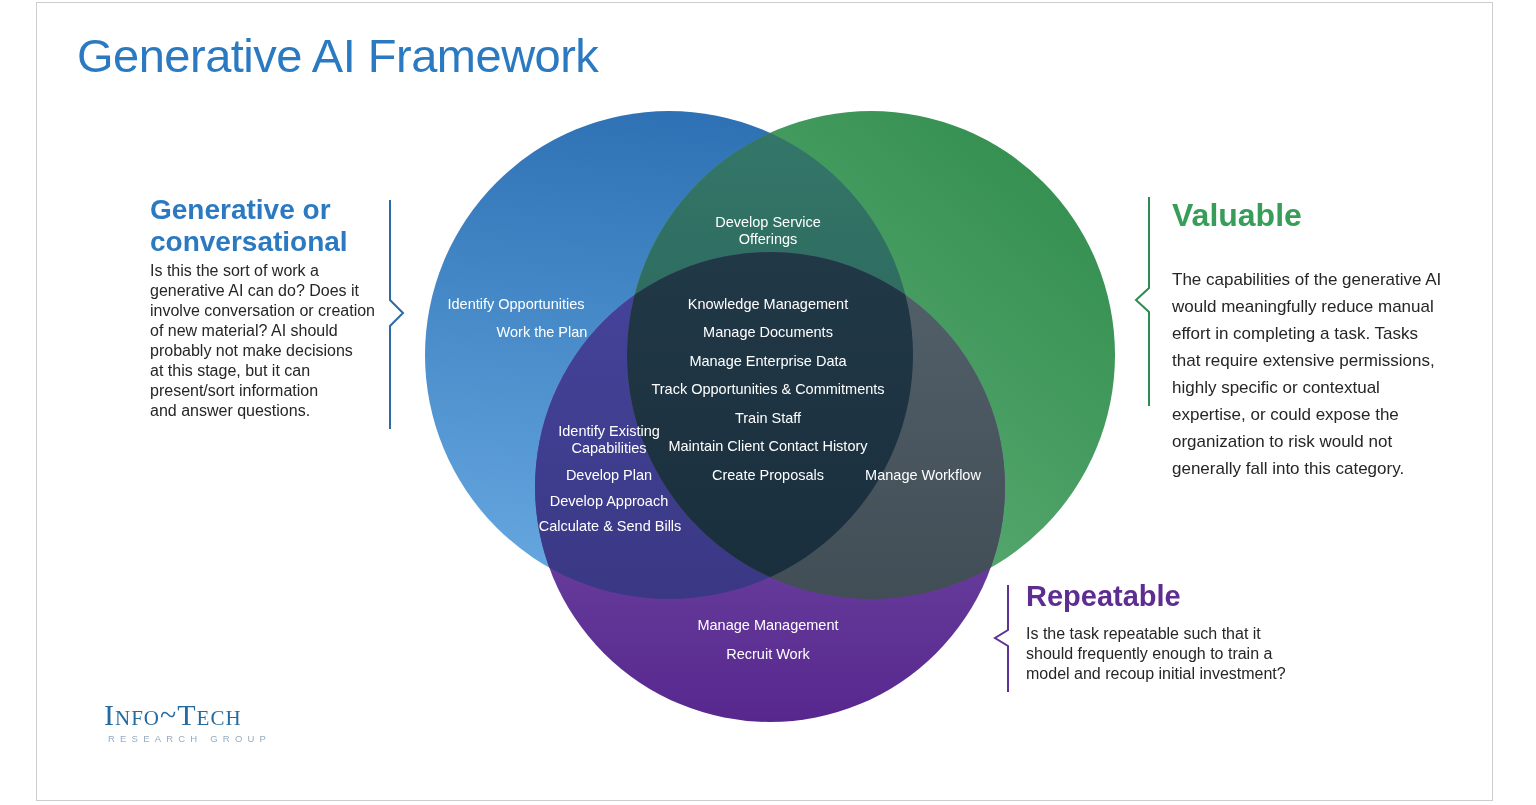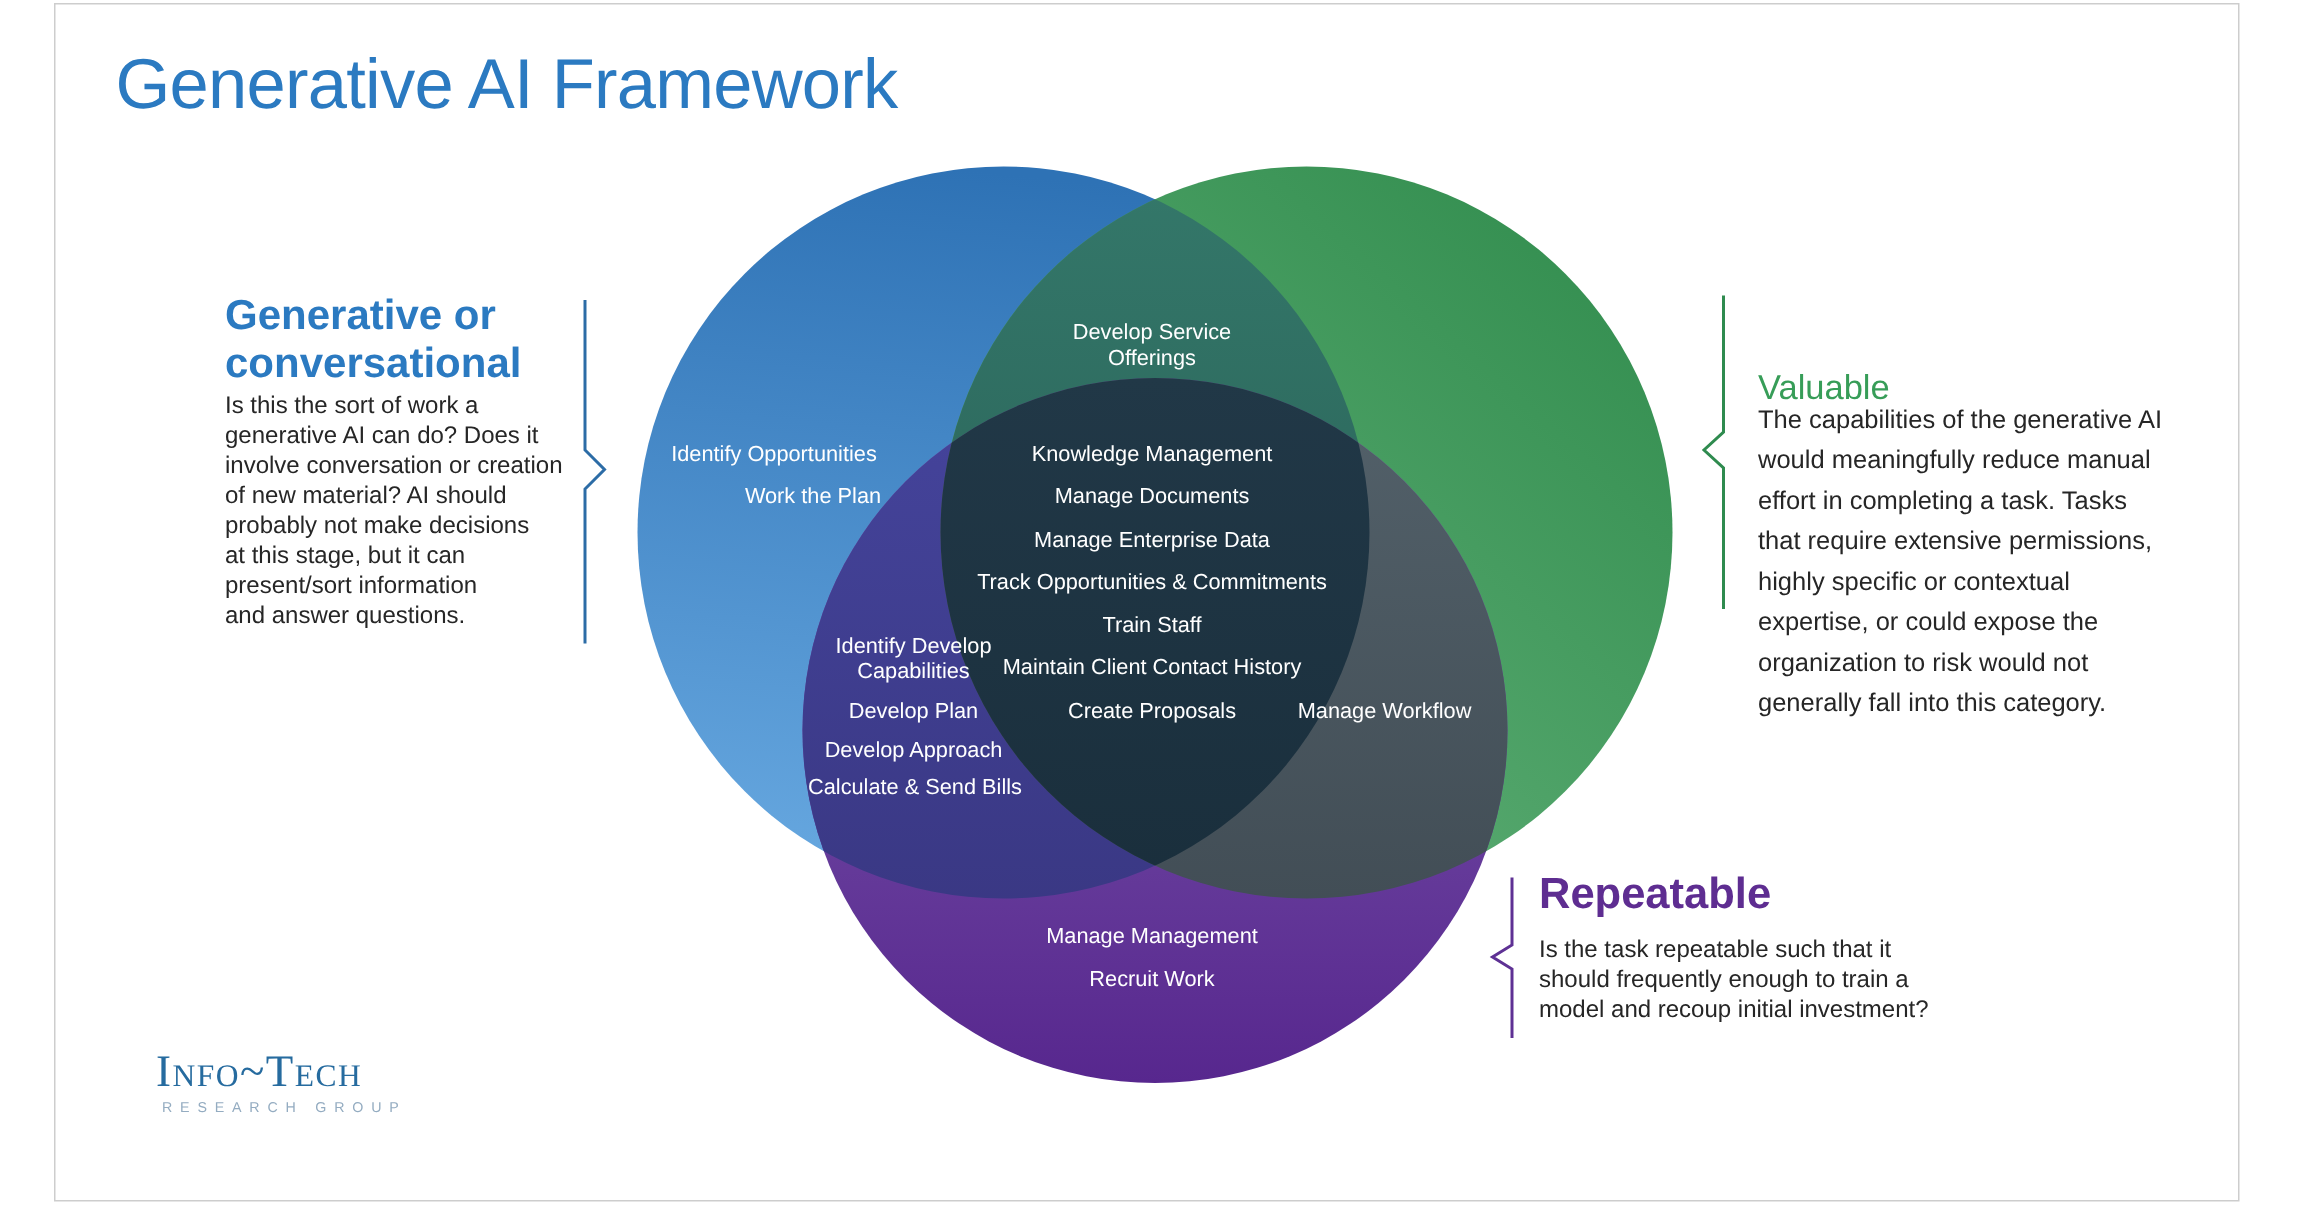--- a/index.html
+++ b/index.html
@@ -17,21 +17,21 @@
     color:#2b7ac1; letter-spacing:-0.5px;
   }
   .pre { white-space:pre-line; }
   .left-heading {
     left:150px; top:194px; font-size:28px; line-height:32px;
     font-weight:bold; color:#2b7ac1;
   }
   .body-text { font-size:16px; line-height:20px; color:#262626; }
   .left-body { left:150px; top:261px; }
   .valuable-heading {
-    left:1172px; top:197px; font-size:23px; font-weight:normal; color:#379d58;margin-top:48px;
+    left:1172px; top:197px; font-size:32px; font-weight:bold; color:#379d58;
   }
   .valuable-body { left:1172px; top:242px; font-size:17px; line-height:27px;margin-top:24px; }
   .repeatable-heading {
     left:1026px; top:580px; font-size:29px; font-weight:bold; color:#5e2d91;
   }
   .repeatable-body { left:1026px; top:624px; }
   .venn-label {
     transform:translate(-50%,-50%); color:#ffffff; font-size:14.5px;
     line-height:17px; text-align:center; white-space:pre-line;
   }
@@ -116,21 +116,21 @@
 <div class="abs venn-label" style="left:542px;top:332px;text-align:center;">Work the Plan</div>
 
 <div class="abs venn-label" style="left:768px;top:304px;">Knowledge Management</div>
 <div class="abs venn-label" style="left:768px;top:332px;">Manage Documents</div>
 <div class="abs venn-label" style="left:768px;top:361px;">Manage Enterprise Data</div>
 <div class="abs venn-label" style="left:768px;top:389px;">Track Opportunities &amp; Commitments</div>
 <div class="abs venn-label" style="left:768px;top:418px;">Train Staff</div>
 <div class="abs venn-label" style="left:768px;top:446px;">Maintain Client Contact History</div>
 <div class="abs venn-label" style="left:768px;top:475px;">Create Proposals</div>
 
-<div class="abs venn-label" style="left:609px;top:440px;">Identify Develop
+<div class="abs venn-label" style="left:609px;top:440px;">Identify Existing
 Capabilities</div>
 <div class="abs venn-label" style="left:609px;top:475px;">Develop Plan</div>
 <div class="abs venn-label" style="left:609px;top:501px;">Develop Approach</div>
 <div class="abs venn-label" style="left:610px;top:526px;">Calculate &amp; Send Bills</div>
 
 <div class="abs venn-label" style="left:923px;top:475px;">Manage Workflow</div>
 
 <div class="abs venn-label" style="left:768px;top:625px;">Manage Management</div>
 <div class="abs venn-label" style="left:768px;top:654px;">Recruit Work</div>
 

